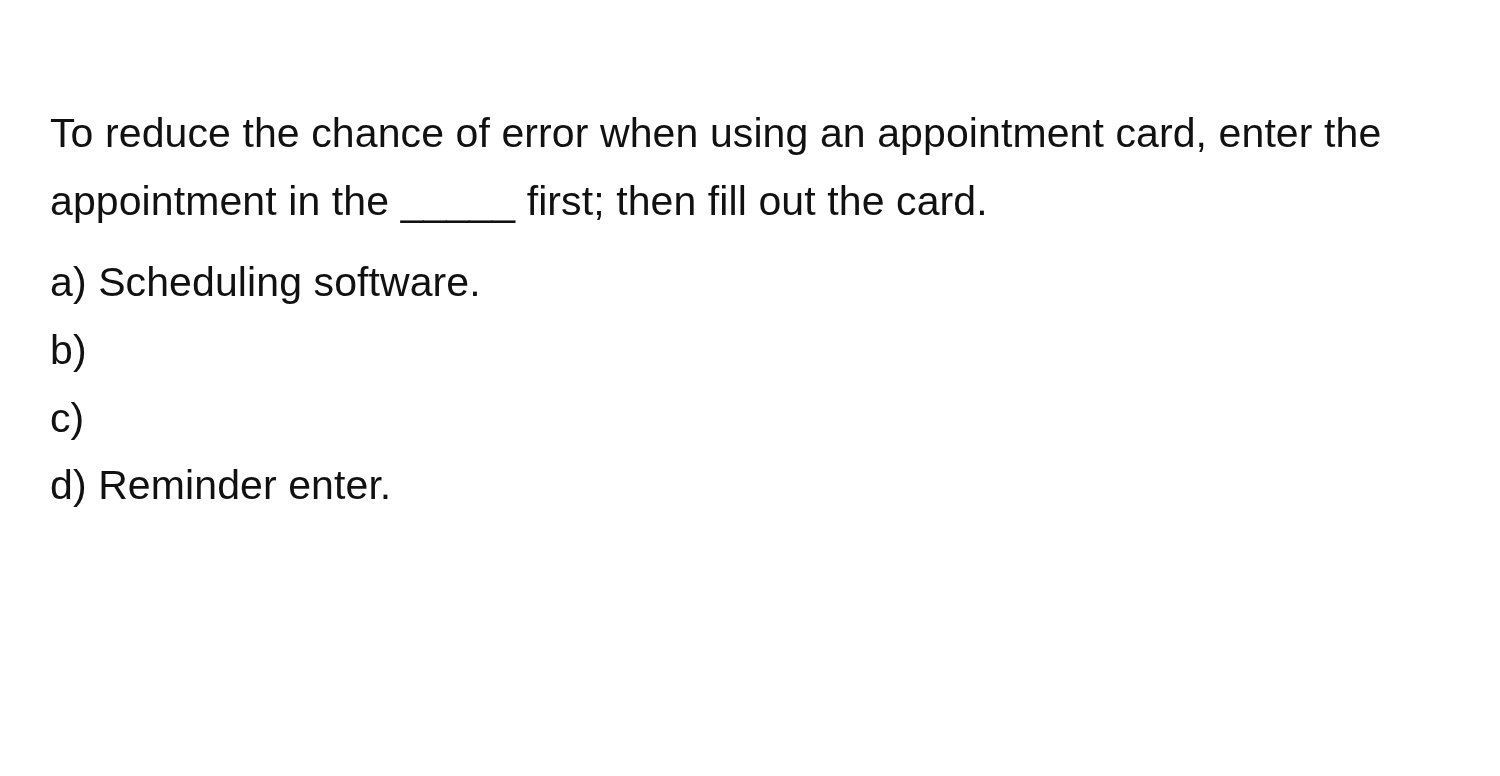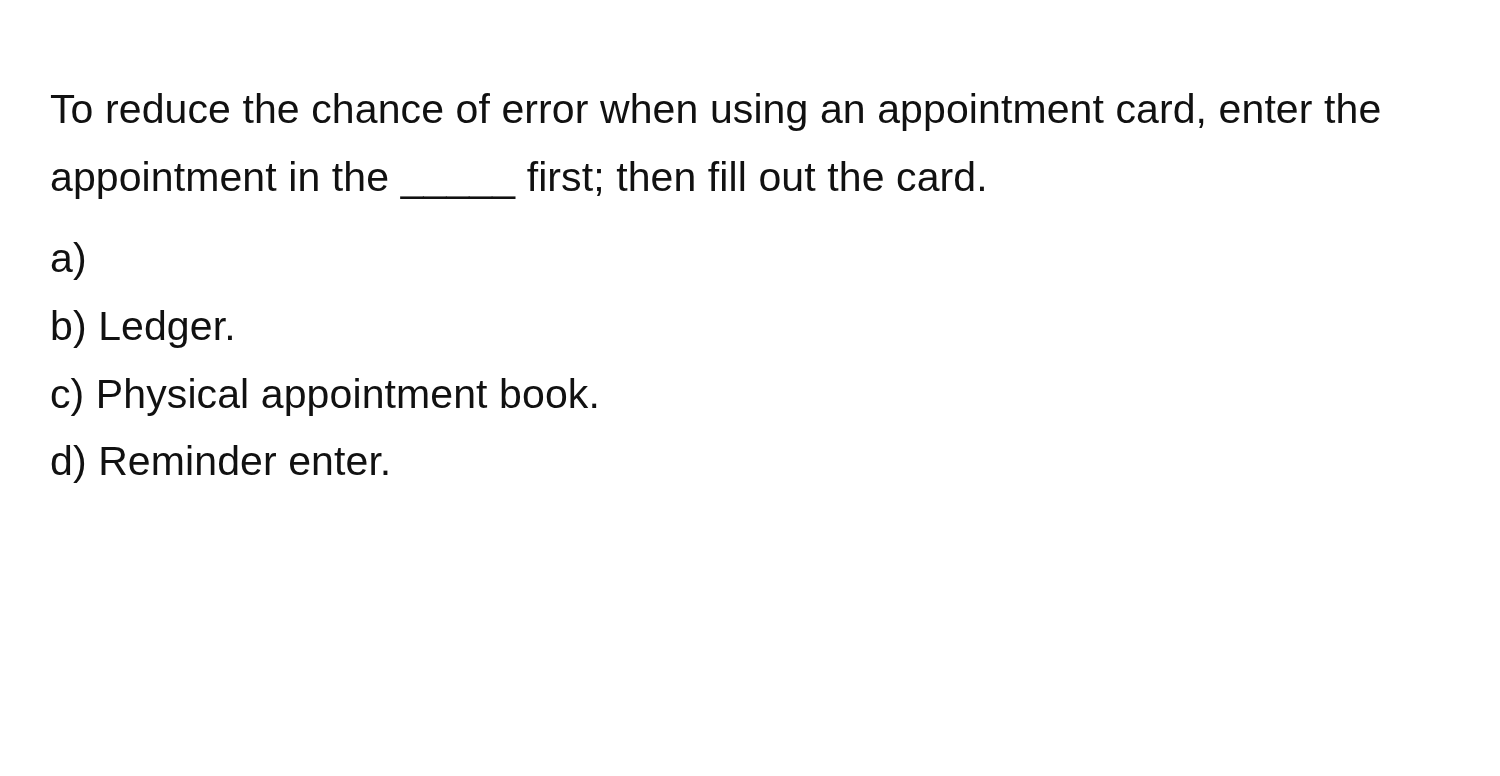--- a/index.html
+++ b/index.html
@@ -6,21 +6,21 @@
     margin: 0;
     padding: 0;
     width: 1500px;
     height: 776px;
     background: #ffffff;
     font-family: -apple-system, BlinkMacSystemFont, "Segoe UI", Helvetica, Arial, sans-serif;
     color: #111111;
   }
   .page {
     box-sizing: border-box;
-    padding: 76px 50px 50px 50px;
+    padding: 100px 50px 50px 50px;
     width: 100%;
     height: 100%;
   }
   .question-stem {
     font-size: 41px;
     line-height: 1.65;
     letter-spacing: 0.1px;
     margin-bottom: 14px;
   }
   .options {
@@ -45,30 +45,29 @@
 <body>
 
 <div class="page">
 
   <div class="question-stem">To reduce the chance of error when using an appointment card, enter the appointment in the _____ first; then fill out the card.</div>
 
   <div class="options">
 
     <div class="option-row">
       <span class="option-letter">a) </span>
+      <span class="option-text">Scheduling software.</span>
     </div>
 
     <div class="option-row">
       <span class="option-letter">b) </span>
-      <span class="option-text">Ledger.</span>
     </div>
 
     <div class="option-row">
       <span class="option-letter">c) </span>
-      <span class="option-text">Physical appointment book.</span>
     </div>
 
     <div class="option-row">
       <span class="option-letter">d) </span>
       <span class="option-text">Reminder enter.</span>
     </div>
 
   </div>
 
 </div>

